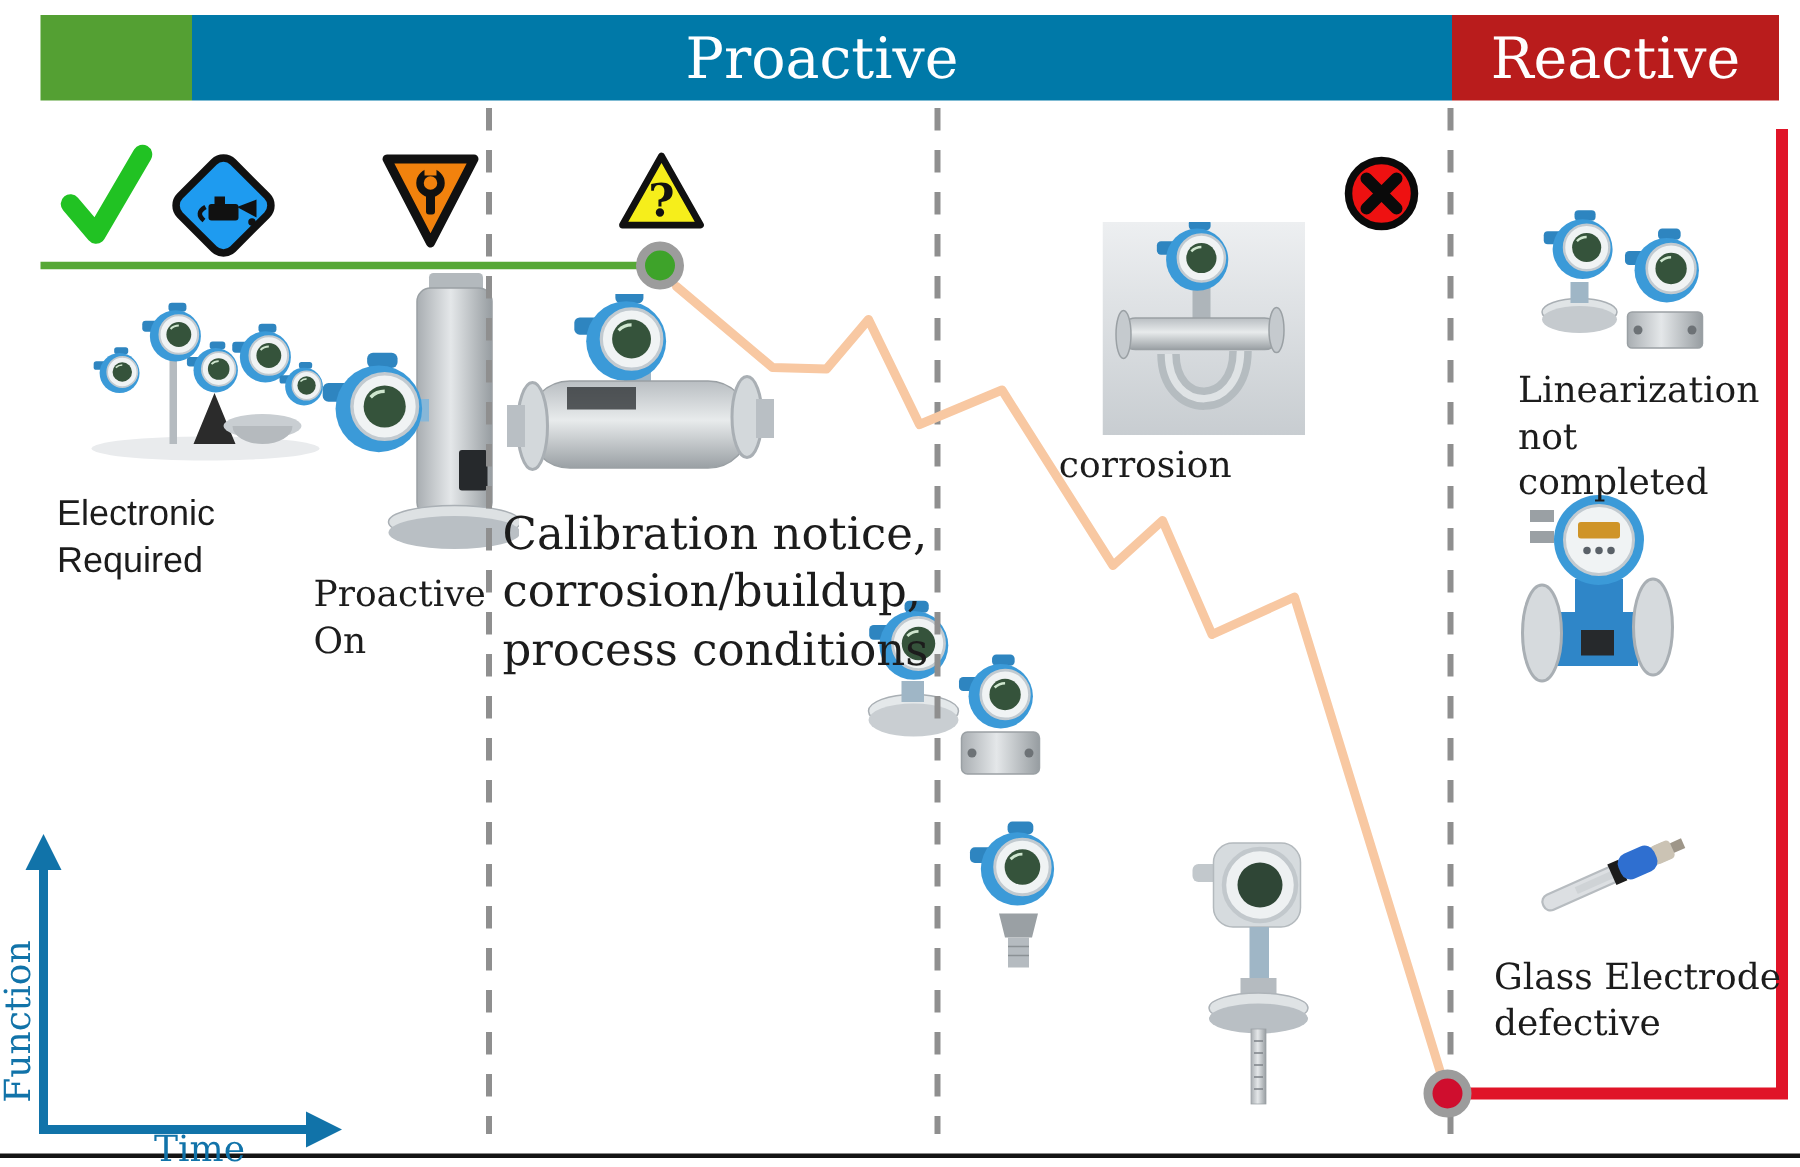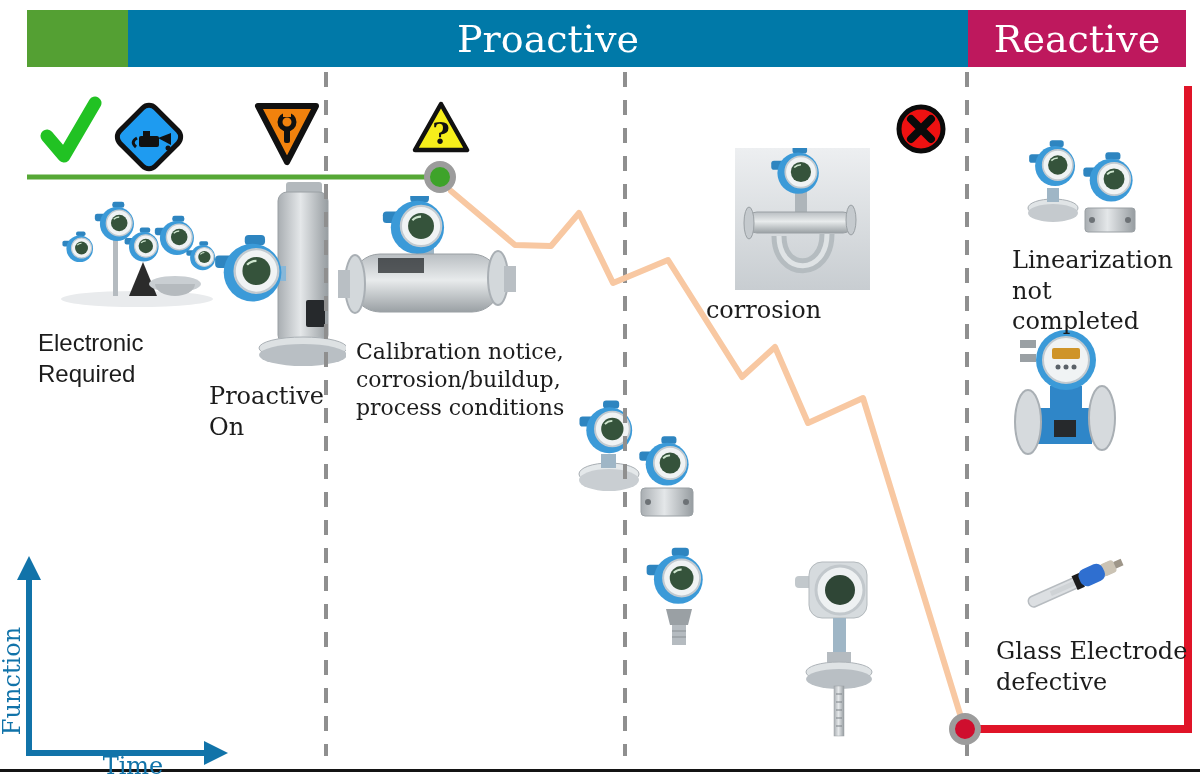--- a/index.html
+++ b/index.html
@@ -3,21 +3,21 @@
 <meta charset="utf-8">
 <style>
   html,body{margin:0;padding:0;background:#ffffff;}
   .canvas{position:relative;width:1200px;height:778px;background:#ffffff;overflow:hidden;
           font-family:"DejaVu Serif", serif;}
   .abs{position:absolute;}
   
   .banner{top:10px;height:57px;display:flex;align-items:center;justify-content:center;}
   .banner-green{left:27px;width:101px;background:#54a033;}
   .banner-blue{left:128px;width:840px;background:#0079a8;}
-  .banner-magenta{left:968px;width:218px;background:#be185d;}
+  .banner-magenta{left:968px;width:218px;background:#b91c1c;}
   .banner-title{color:#ffffff;font-size:38px;line-height:1;font-family:"DejaVu Serif", serif;}
   
   .lbl{color:#1c1c1c;white-space:pre-line;font-size:24px;line-height:1.28;z-index:5;}
   .lbl-sans{font-family:"Liberation Sans", sans-serif;}
   .lbl-center{text-align:center;}
   .axis-lbl{color:#1173a9;font-size:24px;z-index:5;}
   .rot{transform:rotate(-90deg);transform-origin:center center;text-align:center;}
   .layer-lines{left:0;top:0;z-index:2;}
   .layer-instr{z-index:1;}
   .layer-icon{z-index:4;}
@@ -240,21 +240,21 @@
       <rect x="100" y="38" width="8" height="7" fill="#9e9689"></rect>
       <rect x="56" y="34" width="8" height="15" fill="#1c1c1c"></rect>
       <rect x="62" y="32" width="26" height="18" rx="7" fill="#2f6fd0"></rect>
     </g>
   </svg>
 
   <div class="abs lbl lbl-sans" style="left:38px;top:328px">Electronic
 Required</div>
   <div class="abs lbl" style="left:209px;top:381px">Proactive
 On</div>
-  <div class="abs lbl" style="left:356px;top:338px;font-size:22px">Calibration notice,
+  <div class="abs lbl" style="left:335px;top:338px;font-size:30px">Calibration notice,
 corrosion/buildup,
 process conditions</div>
   <div class="abs lbl lbl-center" style="left:696px;top:295px;width:135px;font-size:24px">corrosion</div>
   <div class="abs lbl" style="left:1012px;top:245px">Linearization
 not
 completed</div>
   <div class="abs lbl" style="left:996px;top:636px">Glass Electrode
 defective</div>
 
   <div class="abs axis-lbl rot" style="left:-49px;top:668px;width:120px;height:26px">Function</div>

